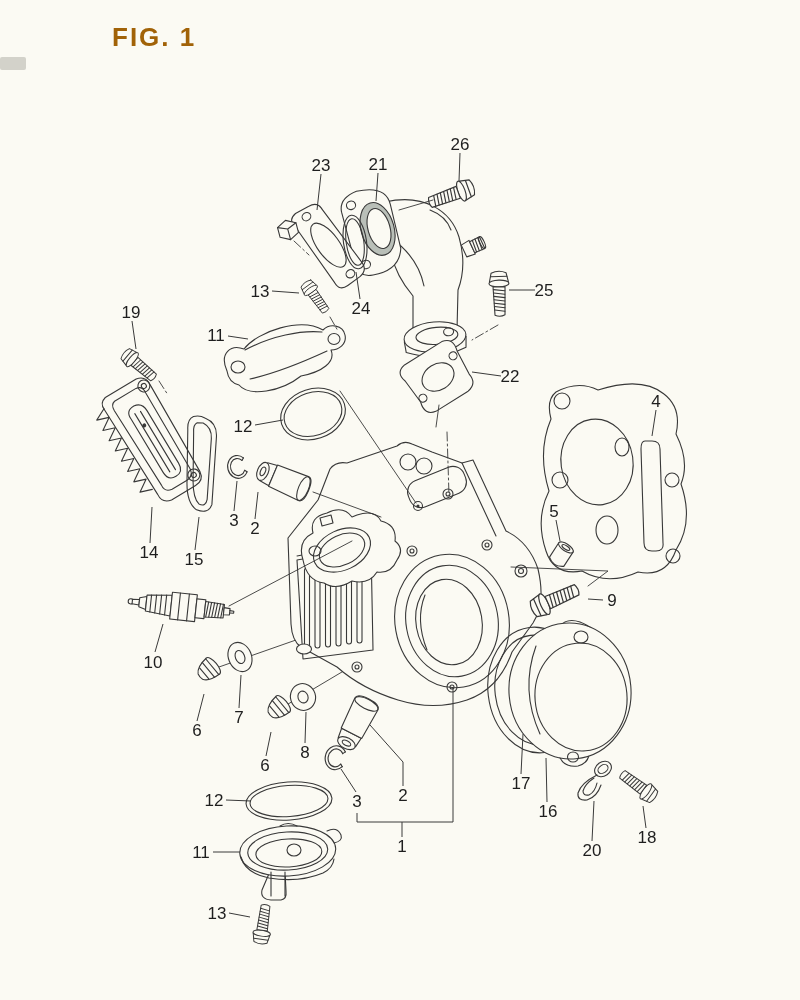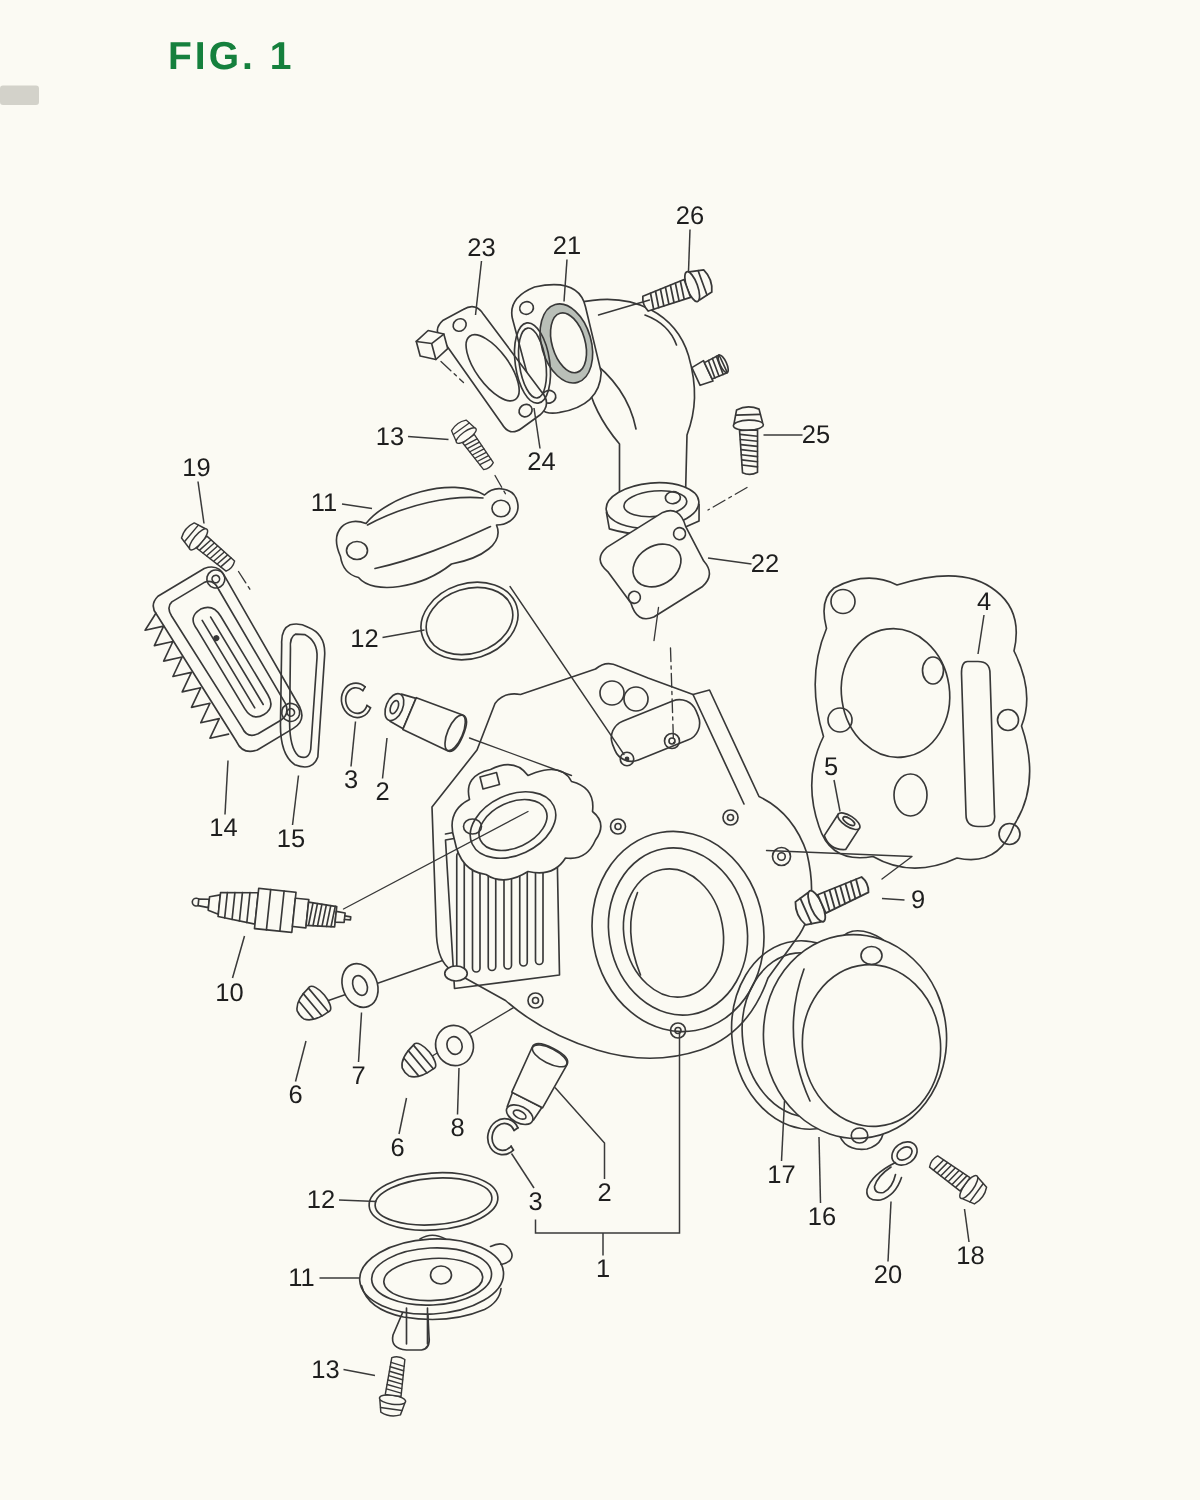--- a/index.html
+++ b/index.html
@@ -4,21 +4,21 @@
 <style>
   html,body { margin:0; padding:0; }
   body { background:#e8e8e8; font-family:"Liberation Sans", sans-serif; }
   .page {
     position:relative; width:800px; height:1000px; margin:0 auto;
     background:#fbfaf3; overflow:hidden;
   }
   .fig-title {
     position:absolute; left:112px; top:22px;
     font-family:"Liberation Sans", sans-serif;
-    font-weight:bold; font-size:26px; letter-spacing:2px; color:#15803d;
+    font-weight:bold; font-size:26px; letter-spacing:2px; color:#a16207;
   }
   .scan-artifact {
     position:absolute; left:0px; top:57px; width:26px; height:13px;
     background:#6b6b60; opacity:.28; border-radius:2px;
   }
   svg { position:absolute; left:0; top:0; }
   .ln  { fill:none; stroke:#383838; stroke-width:1.1; stroke-linecap:round; stroke-linejoin:round; }
   .fw  { fill:#fbfaf3; stroke:#383838; stroke-width:1.1; stroke-linecap:round; stroke-linejoin:round; }
   .thin{ stroke-width:0.9; }
   .dash{ stroke-dasharray:9 3 2 3; }

